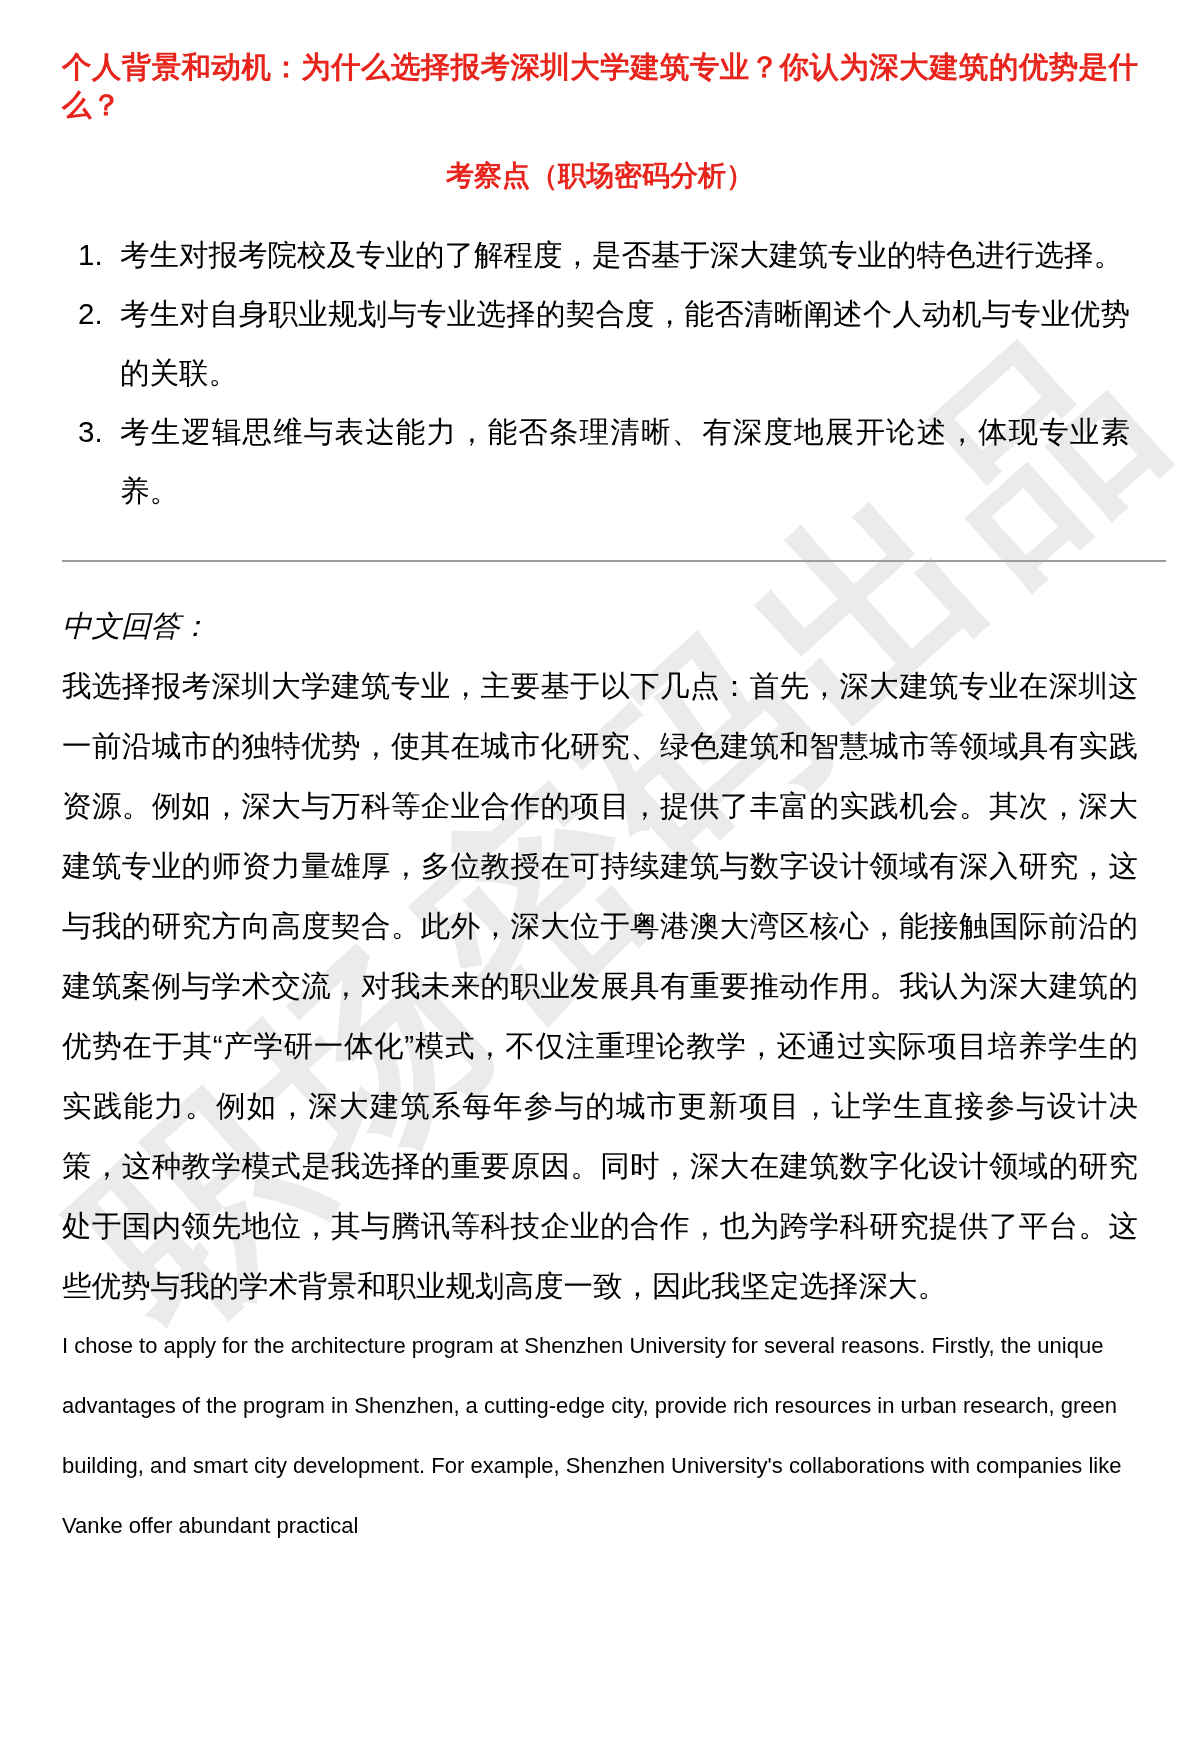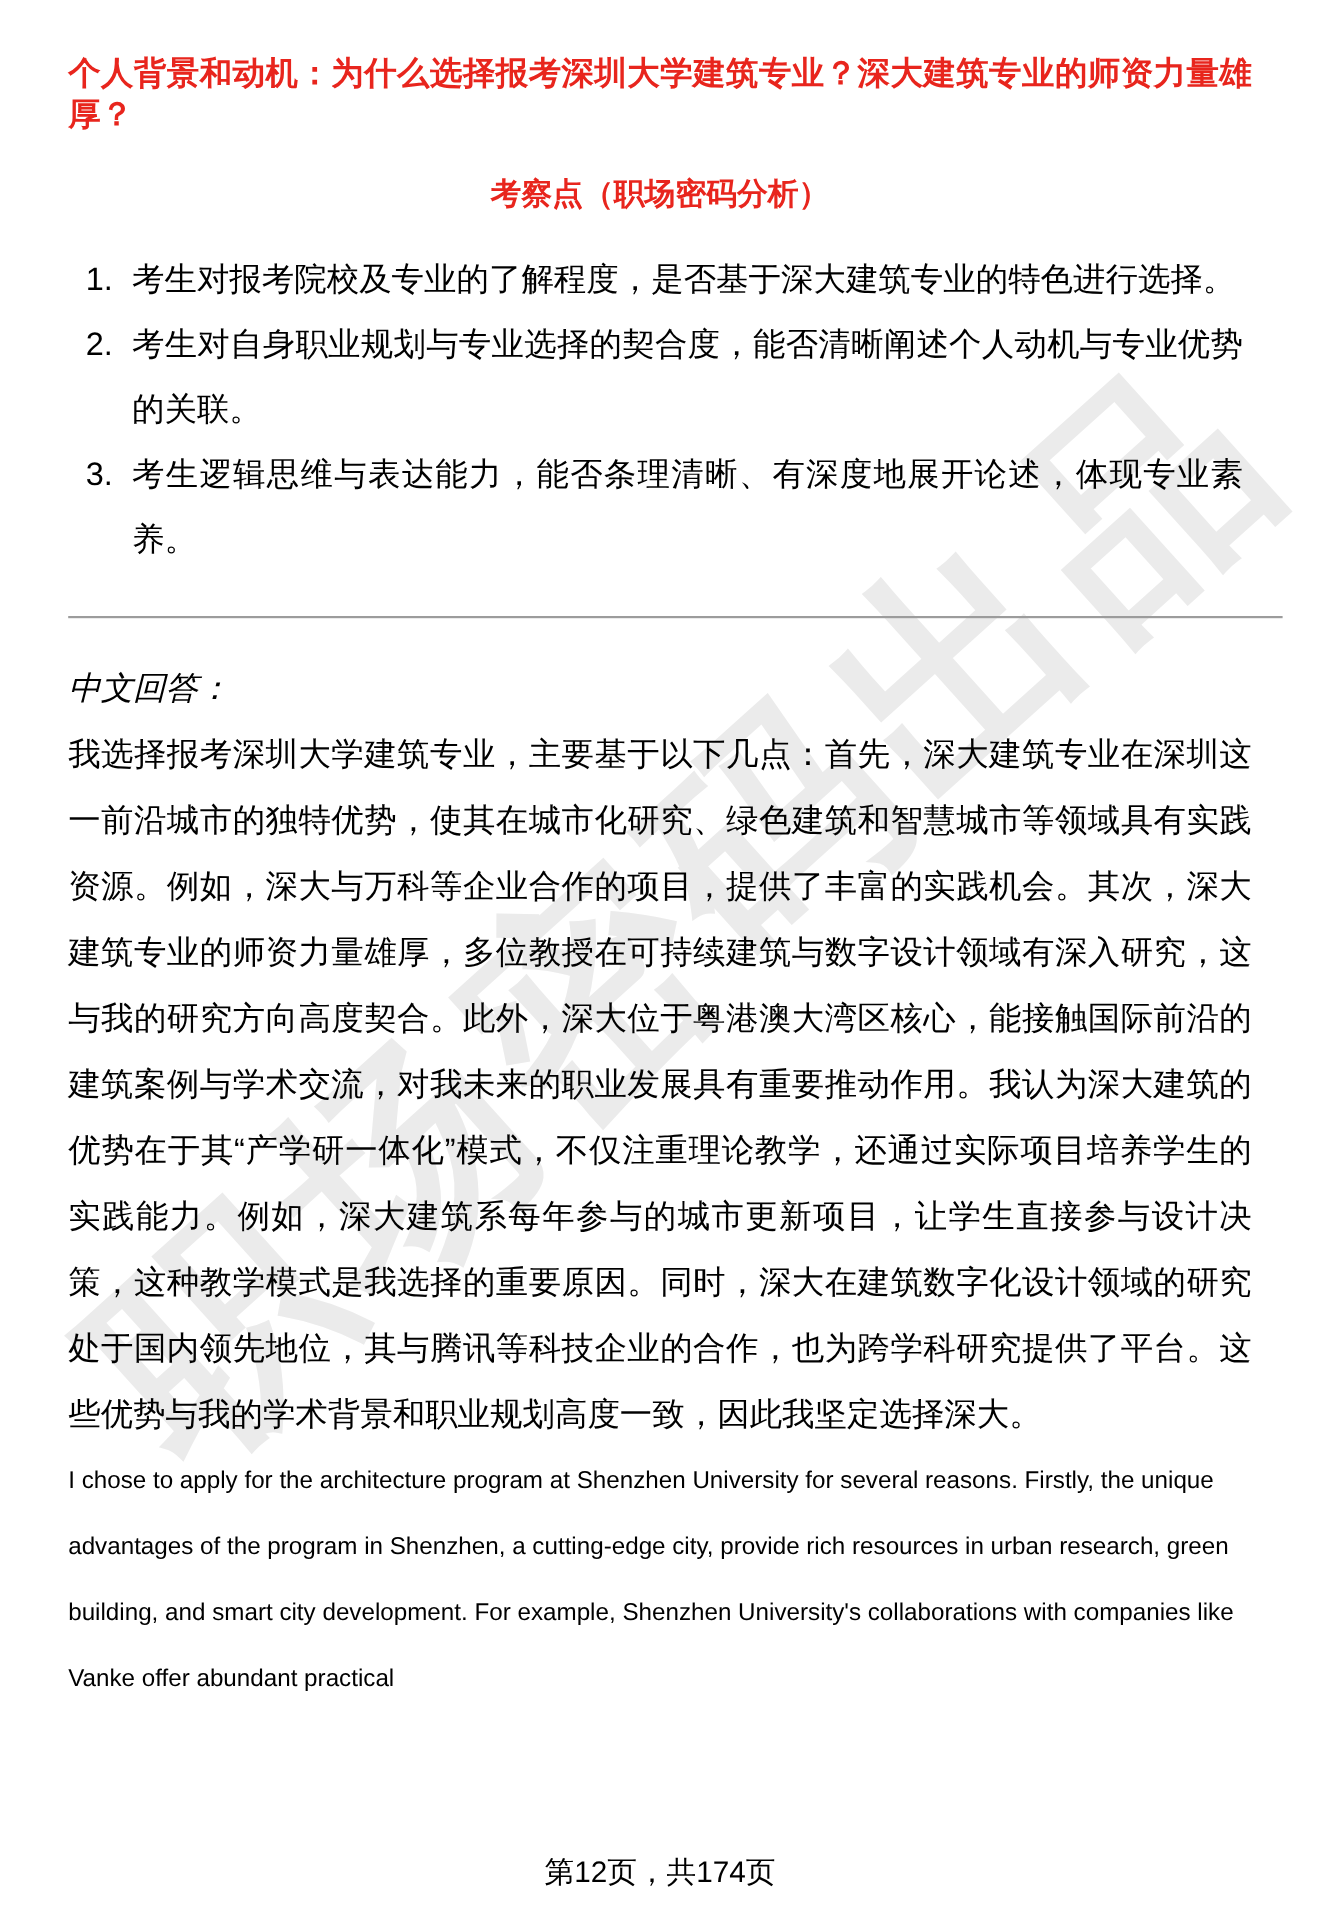--- a/index.html
+++ b/index.html
@@ -107,21 +107,21 @@
 </style>
 </head>
 <body>
 
 <div class="page">
 
   <div class="watermark">职场密码出品</div>
 
   <div class="content">
 
-    <h1 class="doc-title">个人背景和动机：为什么选择报考深圳大学建筑专业？深大建筑专业的师资力量雄厚？</h1>
+    <h1 class="doc-title">个人背景和动机：为什么选择报考深圳大学建筑专业？你认为深大建筑的优势是什么？</h1>
 
     <h2 class="section-heading">考察点（职场密码分析）</h2>
 
     <ol class="points">
       <li>
         <span class="pt-num">1.</span>
         <span class="pt-text">考生对报考院校及专业的了解程度，是否基于深大建筑专业的特色进行选择。</span>
       </li>
       <li>
         <span class="pt-num">2.</span>
@@ -137,15 +137,14 @@
 
     <p class="answer-label">中文回答：</p>
 
     <p class="cn-answer">我选择报考深圳大学建筑专业，主要基于以下几点：首先，深大建筑专业在深圳这一前沿城市的独特优势，使其在城市化研究、绿色建筑和智慧城市等领域具有实践资源。例如，深大与万科等企业合作的项目，提供了丰富的实践机会。其次，深大建筑专业的师资力量雄厚，多位教授在可持续建筑与数字设计领域有深入研究，这与我的研究方向高度契合。此外，深大位于粤港澳大湾区核心，能接触国际前沿的建筑案例与学术交流，对我未来的职业发展具有重要推动作用。我认为深大建筑的优势在于其“产学研一体化”模式，不仅注重理论教学，还通过实际项目培养学生的实践能力。例如，深大建筑系每年参与的城市更新项目，让学生直接参与设计决策，这种教学模式是我选择的重要原因。同时，深大在建筑数字化设计领域的研究处于国内领先地位，其与腾讯等科技企业的合作，也为跨学科研究提供了平台。这些优势与我的学术背景和职业规划高度一致，因此我坚定选择深大。</p>
 
 
     <p class="en-answer">I chose to apply for the architecture program at Shenzhen University for several reasons. Firstly, the unique advantages of the program in Shenzhen, a cutting-edge city, provide rich resources in urban research, green building, and smart city development. For example, Shenzhen University's collaborations with companies like Vanke offer abundant practical</p>
 
   </div>
 
-  <div class="page-footer">第12页，共174页</div>
 
 </div>
 
 </body></html>

